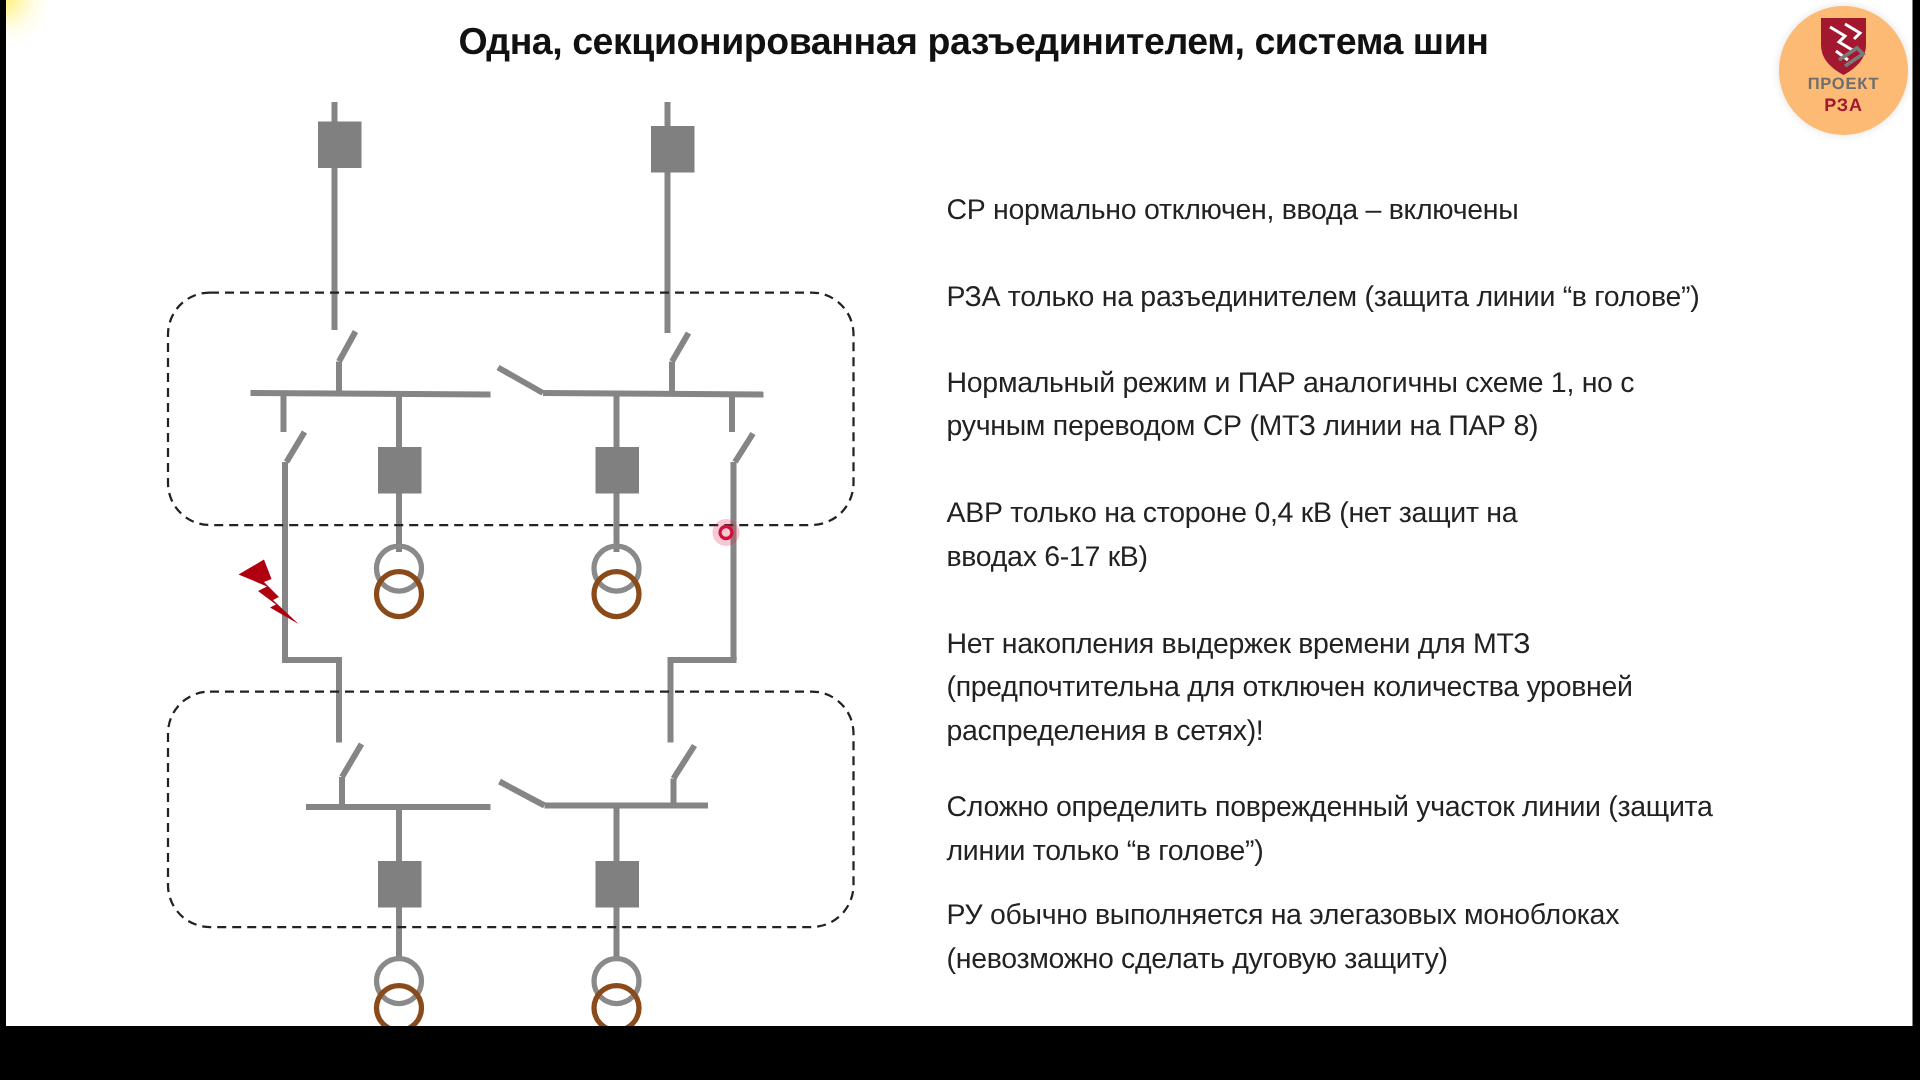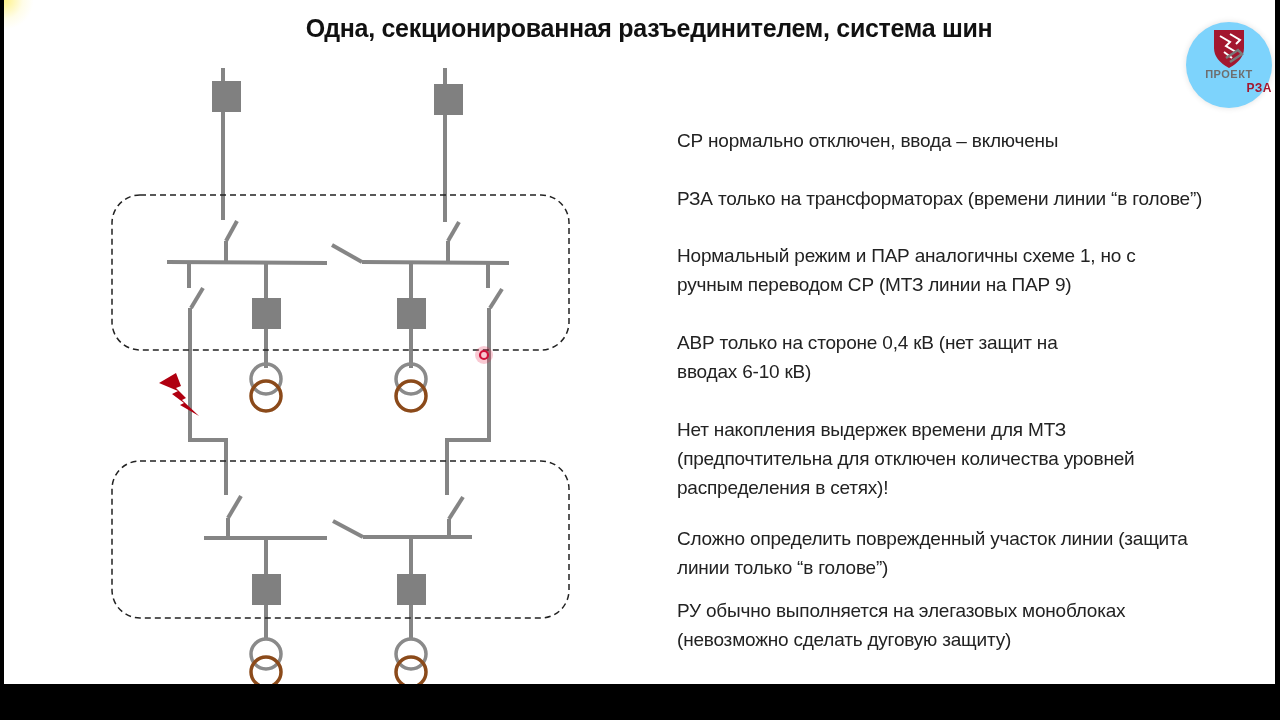--- a/index.html
+++ b/index.html
@@ -15,40 +15,40 @@
     position: absolute; left: -30px; top: -30px; width: 60px; height: 60px;
     border-radius: 50%;
     background: radial-gradient(circle, rgba(255,240,120,0.9) 0%, rgba(255,250,200,0.4) 45%, rgba(255,255,255,0) 70%);
   }
   .title {
     position: absolute; left: 0; top: 14px; width: 1290px; text-align: center;
     font-size: 25px; font-weight: bold; color: #111; letter-spacing: -0.3px;
     font-family: "Liberation Sans", sans-serif;
   }
   .logo {
-    position: absolute; left: 1182px; top: 22px; width: 86px; height: 86px;
-    border-radius: 50%; background: #7dd3fc;
+    position: absolute; left: 1182px; top: 4px; width: 86px; height: 86px;
+    border-radius: 50%; background: #fdba74;
     box-shadow: 0 0 6px rgba(0,0,0,0.12);
   }
   .logo svg { position: absolute; left: 0; top: 0; }
   .logo-text1 {
     position: absolute; left: 0; width: 86px; top: 46px; text-align: center;
     font-size: 11px; font-weight: bold; color: #6e6e6e; letter-spacing: 0.5px;
   }
   .logo-text2 {
-    position: absolute; left: 0; width: 86px; top: 59px; text-align: right;
+    position: absolute; left: 0; width: 86px; top: 59px; text-align: center;
     font-size: 12px; font-weight: bold; color: #a3172f; letter-spacing: 0.5px;
   }
   .diagram { position: absolute; left: 0; top: 0; }
   .notes {
     position: absolute; left: 627px; top: 126px; width: 640px;
     font-size: 19px; line-height: 29px; color: #222;
     font-family: "Liberation Sans", sans-serif; letter-spacing: -0.2px;
   }
-  .note { position: absolute; left: 0; white-space: pre-line; margin-left: 46px; }
+  .note { position: absolute; left: 0; white-space: pre-line; }
 </style>
 </head>
 <body>
 
 <div class="slide">
   <div class="glow"></div>
 
   <div class="title">Одна, секционированная разъединителем, система шин</div>
 
   <div class="logo">
@@ -139,25 +139,25 @@
     <rect x="108" y="461" width="457" height="157" rx="28" ry="28" fill="none" stroke="#222" stroke-width="1.5" stroke-dasharray="6,4"></rect>
 
     <path d="M155 383 L172 373 L177 386 L172 388 L182 398 L178 400 L195 416 L176 405 L180 403 L168 394 L174 391 Z" fill="#b00010"></path>
 
     <circle cx="480" cy="355" r="9" fill="rgba(230,40,80,0.25)"></circle>
     <circle cx="480" cy="355" r="4" fill="none" stroke="#d0103a" stroke-width="2.2"></circle>
   </svg>
 
   <div class="notes">
     <div class="note" style="top:0px">СР нормально отключен, ввода – включены</div>
-    <div class="note" style="top:58px">РЗА только на трансформаторах (времени линии “в голове”)</div>
+    <div class="note" style="top:58px">РЗА только на разъединителем (защита линии “в голове”)</div>
     <div class="note" style="top:115px">Нормальный режим и ПАР аналогичны схеме 1, но с
-ручным переводом СР (МТЗ линии на ПАР 9)</div>
+ручным переводом СР (МТЗ линии на ПАР 8)</div>
     <div class="note" style="top:202px">АВР только на стороне 0,4 кВ (нет защит на
-вводах 6-10 кВ)</div>
+вводах 6-17 кВ)</div>
     <div class="note" style="top:289px">Нет накопления выдержек времени для МТЗ
 (предпочтительна для отключен количества уровней
 распределения в сетях)!</div>
     <div class="note" style="top:398px">Сложно определить поврежденный участок линии (защита
 линии только “в голове”)</div>
     <div class="note" style="top:470px">РУ обычно выполняется на элегазовых моноблоках
 (невозможно сделать дуговую защиту)</div>
   </div>
 </div>
 

